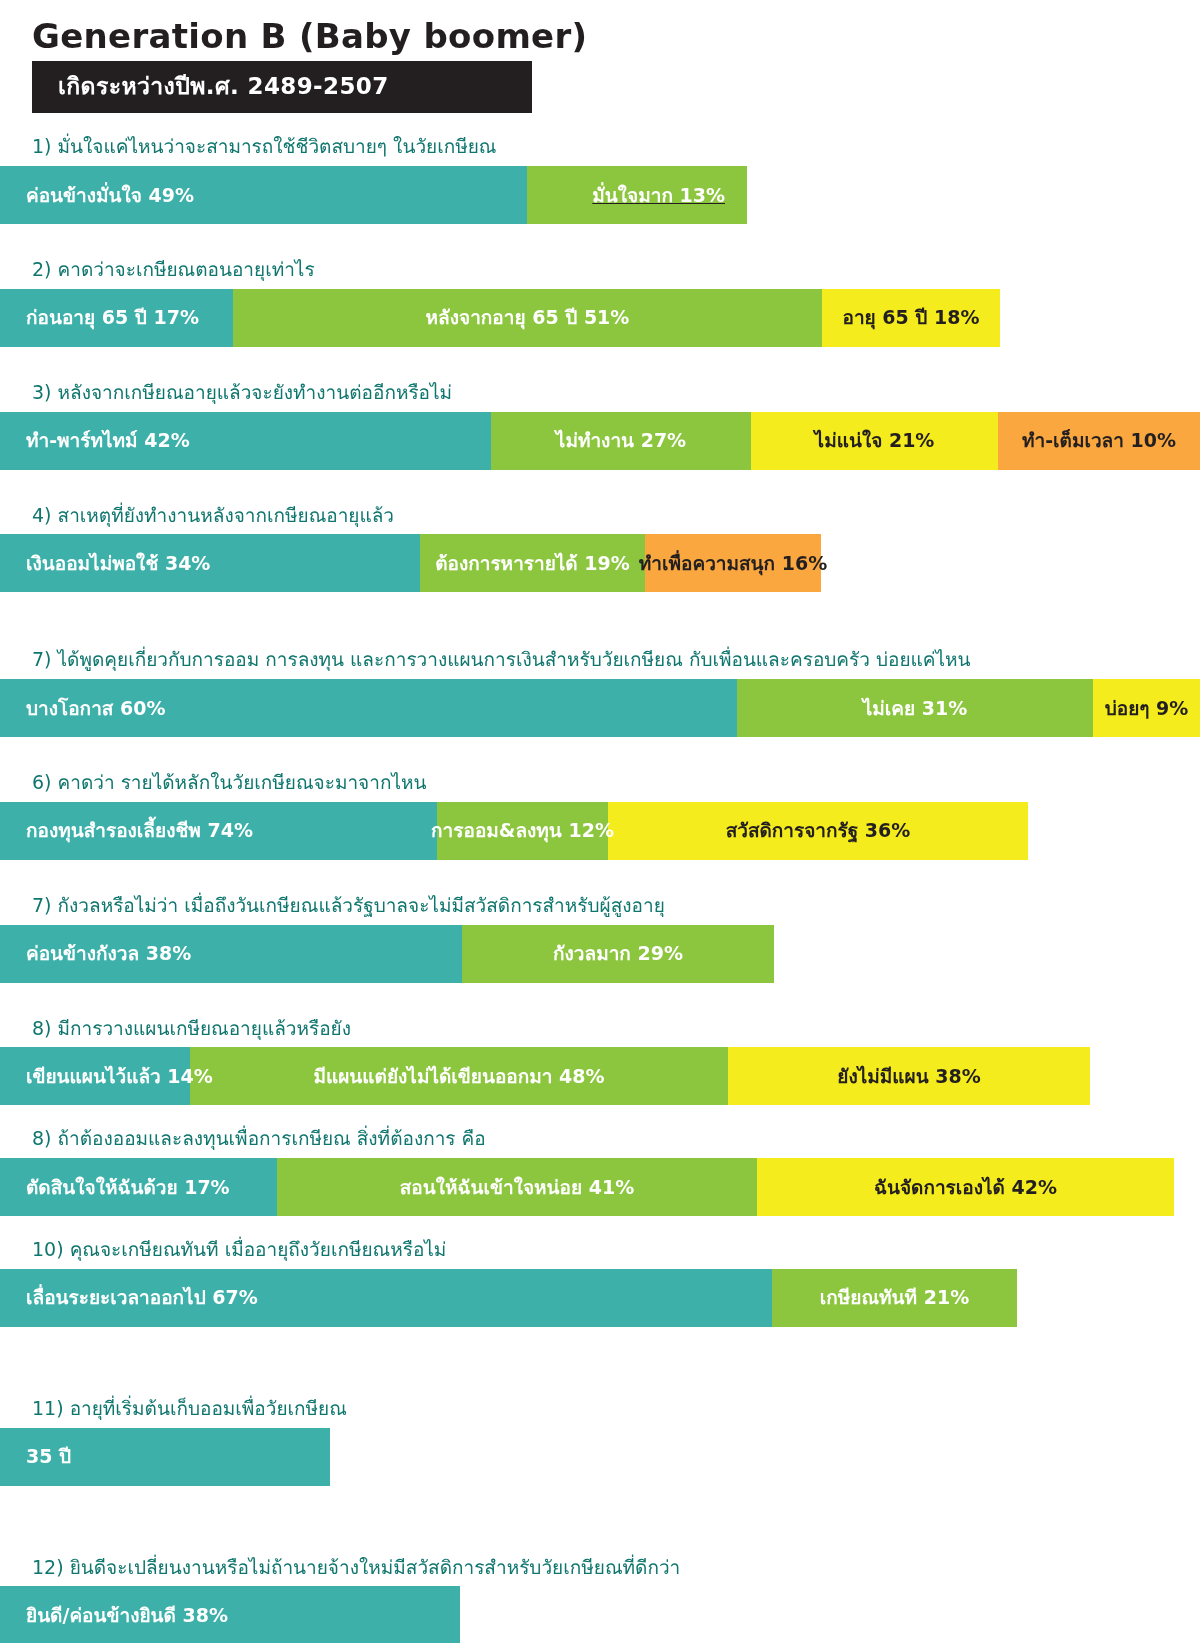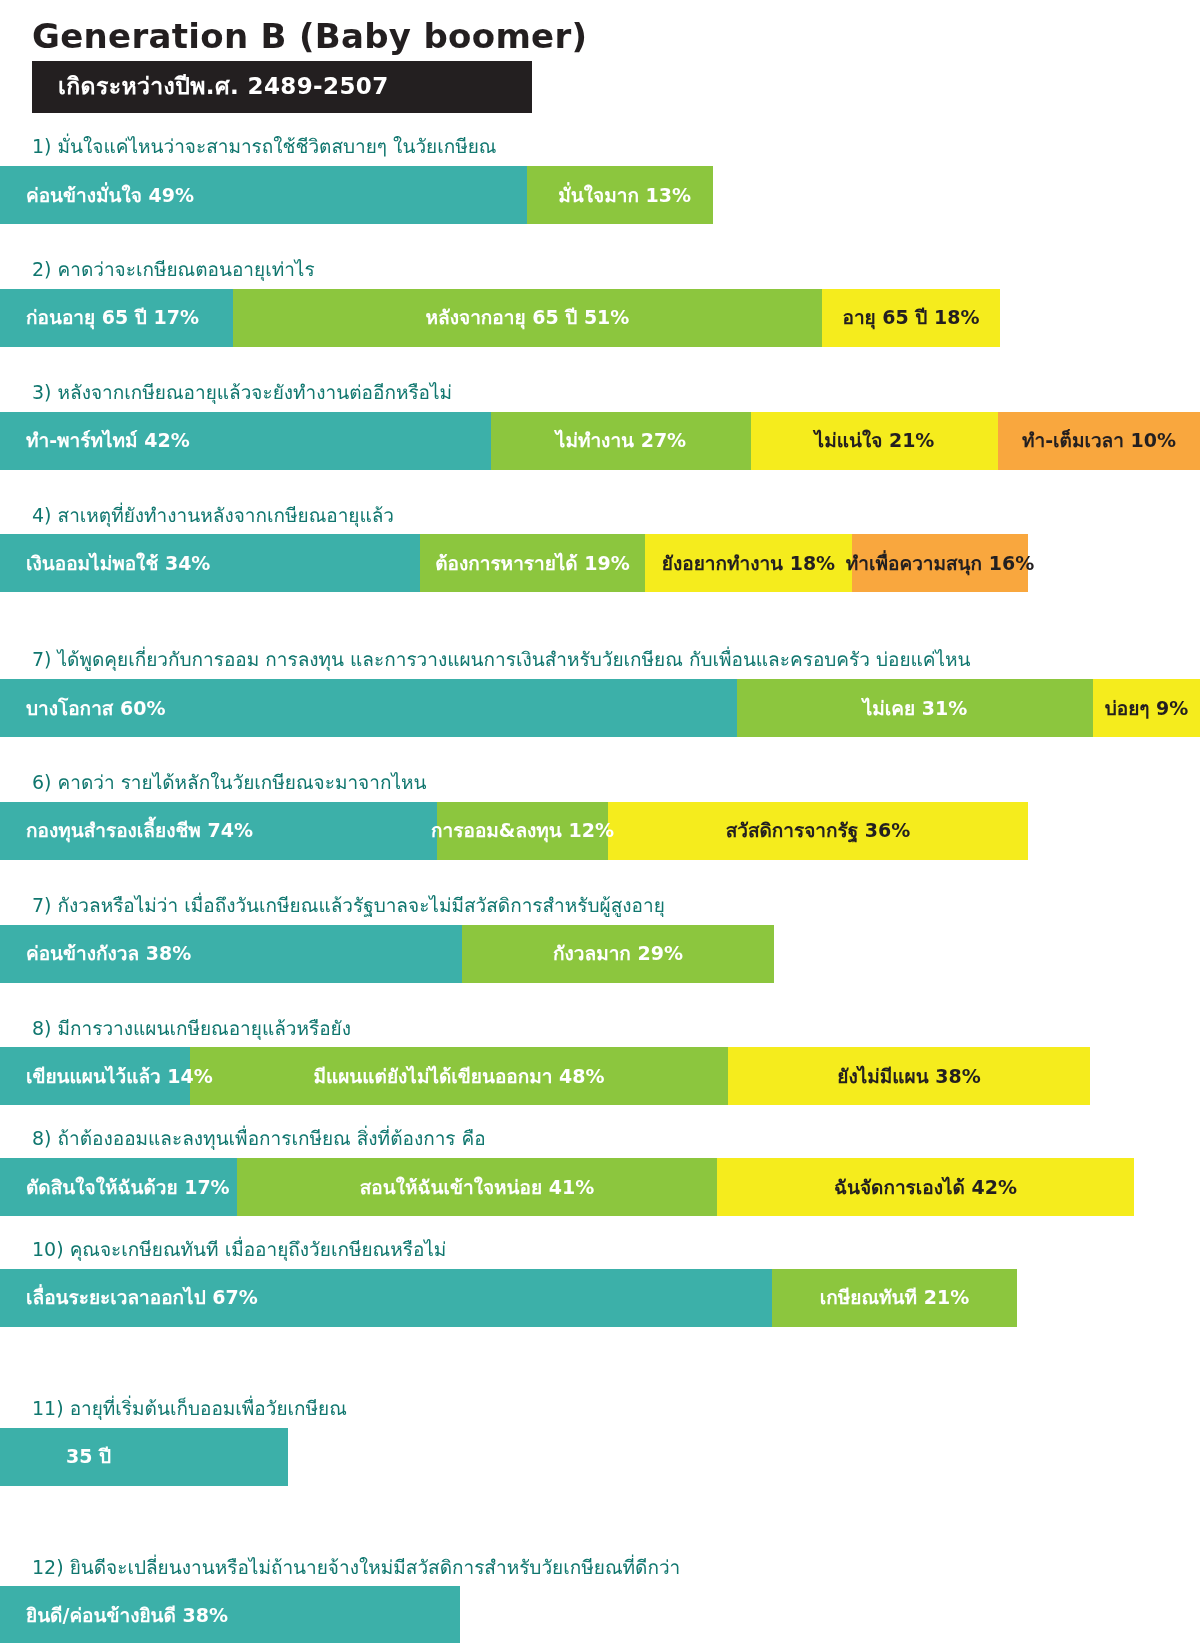--- a/index.html
+++ b/index.html
@@ -113,21 +113,21 @@
 
   <div class="spacer-sm"></div>
 
   <div id="questions-container">
       <div class="qblock">
         <div class="qlabel">1) มั่นใจแค่ไหนว่าจะสามารถใช้ชีวิตสบายๆ ในวัยเกษียณ</div>
         <div class="bar">
           <div class="seg c-teal align-left" style="width: 527px;">
             <span class="seg-label t-white">ค่อนข้างมั่นใจ 49%</span>
           </div>
-          <div class="seg c-green align-right" style="width: 186px;">
+          <div class="seg c-green align-right" style="width: 220px; text-decoration: underline;">
             <span class="seg-label t-white">มั่นใจมาก 13%</span>
           </div>
         </div>
       </div>
       <div class="spacer-md"></div>
       <div class="qblock">
         <div class="qlabel">2) คาดว่าจะเกษียณตอนอายุเท่าไร</div>
         <div class="bar">
           <div class="seg c-teal align-left" style="width: 233px;">
             <span class="seg-label t-white">ก่อนอายุ 65 ปี 17%</span>
@@ -161,23 +161,20 @@
       <div class="spacer-md"></div>
       <div class="qblock">
         <div class="qlabel">4) สาเหตุที่ยังทำงานหลังจากเกษียณอายุแล้ว</div>
         <div class="bar">
           <div class="seg c-teal align-left" style="width: 420px;">
             <span class="seg-label t-white">เงินออมไม่พอใช้ 34%</span>
           </div>
           <div class="seg c-green align-center" style="width: 225px;">
             <span class="seg-label t-white">ต้องการหารายได้ 19%</span>
           </div>
-          <div class="seg c-yellow align-center" style="width: 207px;">
-            <span class="seg-label t-dark">ยังอยากทำงาน 18%</span>
-          </div>
           <div class="seg c-orange align-center" style="width: 176px;">
             <span class="seg-label t-dark">ทำเพื่อความสนุก 16%</span>
           </div>
         </div>
       </div>
       <div class="spacer-lg"></div>
       <div class="qblock">
         <div class="qlabel">7) ได้พูดคุยเกี่ยวกับการออม การลงทุน และการวางแผนการเงินสำหรับวัยเกษียณ กับเพื่อนและครอบครัว บ่อยแค่ไหน</div>
         <div class="bar">
           <div class="seg c-teal align-left" style="width: 737px;">
@@ -230,21 +227,21 @@
           </div>
           <div class="seg c-yellow align-center" style="width: 362px;">
             <span class="seg-label t-dark">ยังไม่มีแผน 38%</span>
           </div>
         </div>
       </div>
       <div class="spacer-sm"></div>
       <div class="qblock">
         <div class="qlabel">8) ถ้าต้องออมและลงทุนเพื่อการเกษียณ สิ่งที่ต้องการ คือ</div>
         <div class="bar">
-          <div class="seg c-teal align-left" style="width: 237px;">
+          <div class="seg c-teal align-left" style="width: 277px;">
             <span class="seg-label t-white">ตัดสินใจให้ฉันด้วย 17%</span>
           </div>
           <div class="seg c-green align-center" style="width: 480px;">
             <span class="seg-label t-white">สอนให้ฉันเข้าใจหน่อย 41%</span>
           </div>
           <div class="seg c-yellow align-center" style="width: 417px;">
             <span class="seg-label t-dark">ฉันจัดการเองได้ 42%</span>
           </div>
         </div>
       </div>
@@ -257,21 +254,21 @@
           </div>
           <div class="seg c-green align-center" style="width: 245px;">
             <span class="seg-label t-white">เกษียณทันที 21%</span>
           </div>
         </div>
       </div>
       <div class="spacer-xl"></div>
       <div class="qblock">
         <div class="qlabel">11) อายุที่เริ่มต้นเก็บออมเพื่อวัยเกษียณ</div>
         <div class="bar">
-          <div class="seg c-teal align-left" style="width: 288px; padding-left: 40px;">
+          <div class="seg c-teal align-left" style="width: 330px;">
             <span class="seg-label t-white">35 ปี</span>
           </div>
         </div>
       </div>
       <div class="spacer-xl"></div>
       <div class="qblock">
         <div class="qlabel">12) ยินดีจะเปลี่ยนงานหรือไม่ถ้านายจ้างใหม่มีสวัสดิการสำหรับวัยเกษียณที่ดีกว่า</div>
         <div class="bar">
           <div class="seg c-teal align-left" style="width: 460px;">
             <span class="seg-label t-white">ยินดี/ค่อนข้างยินดี 38%</span>

